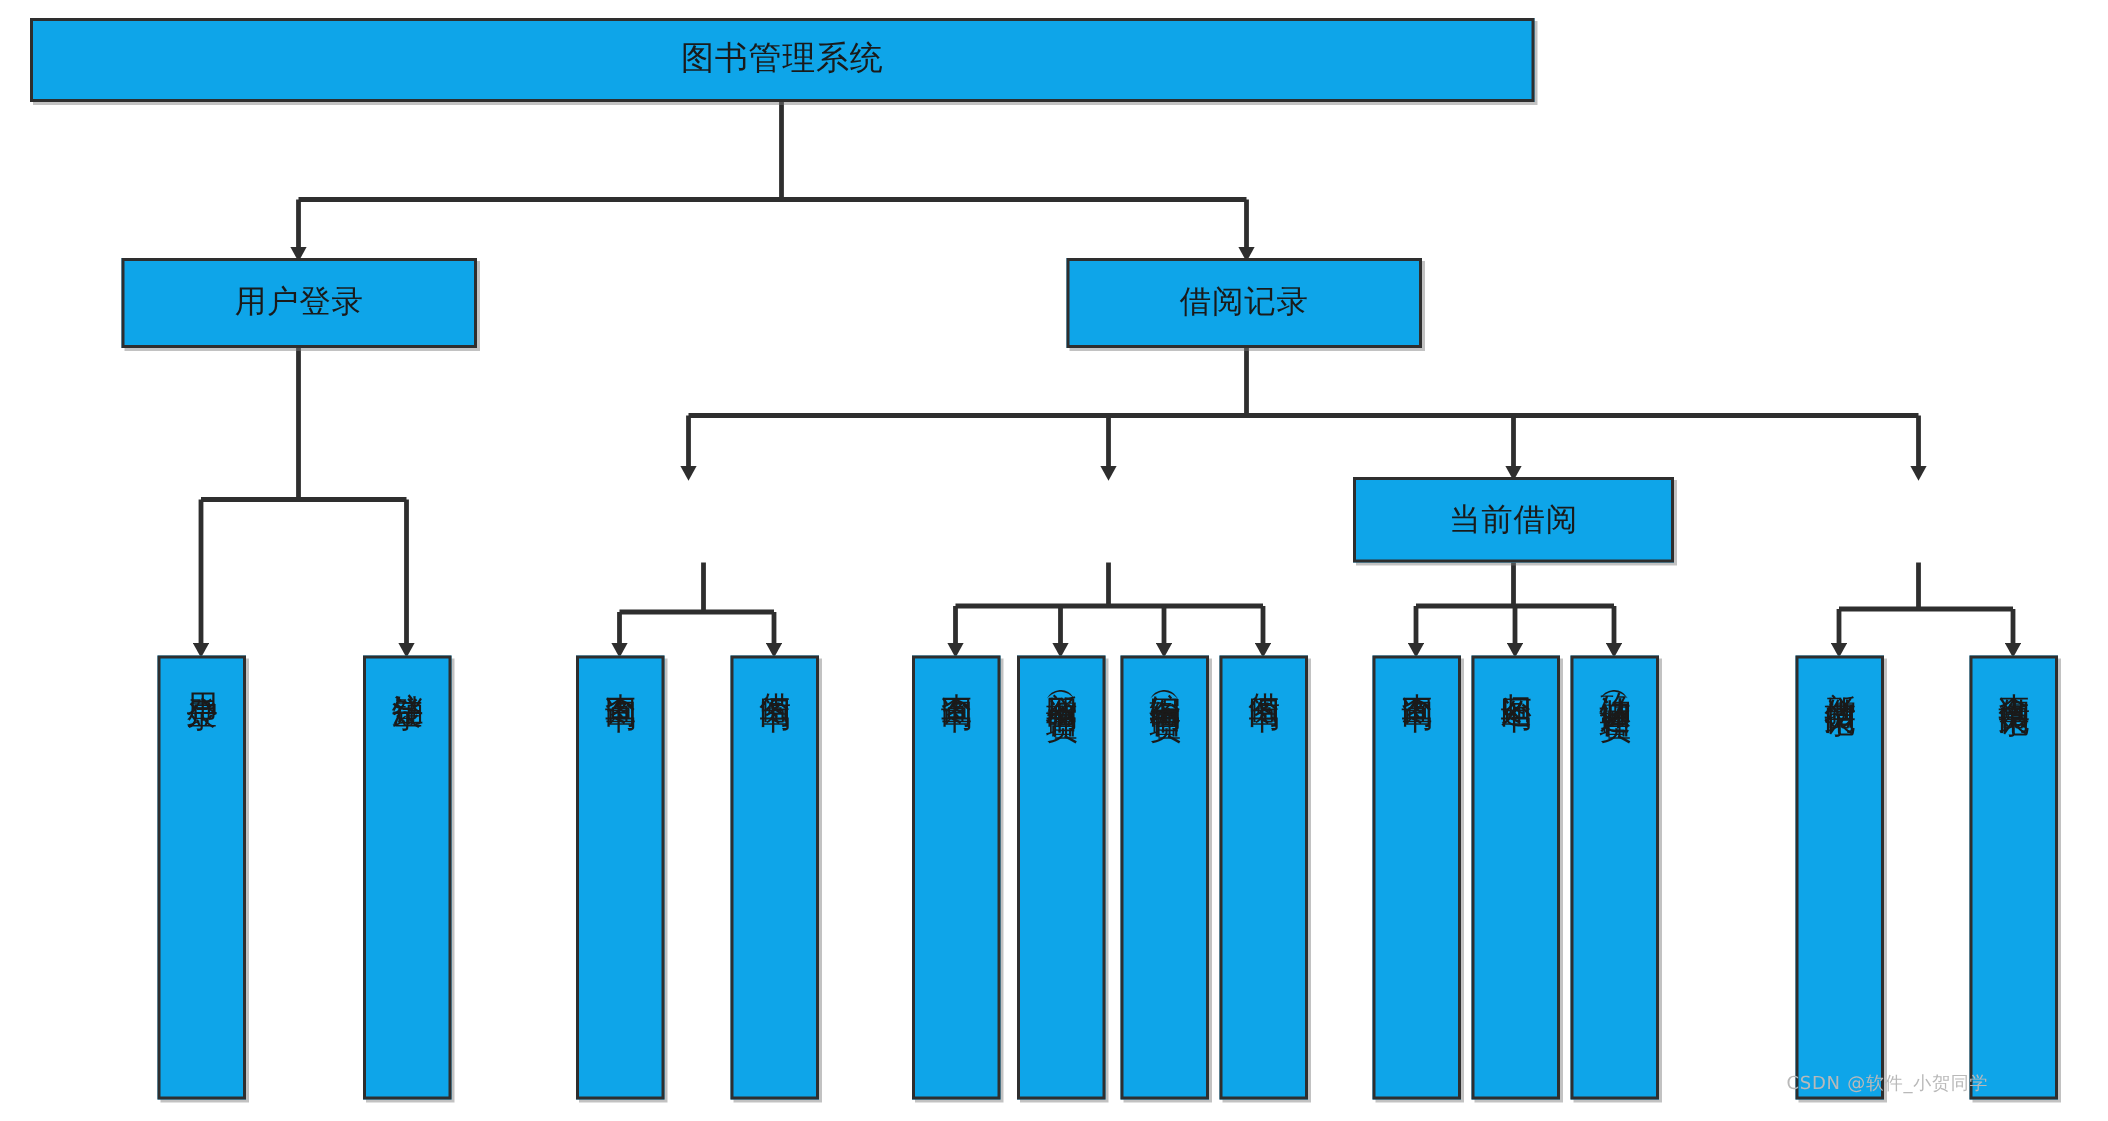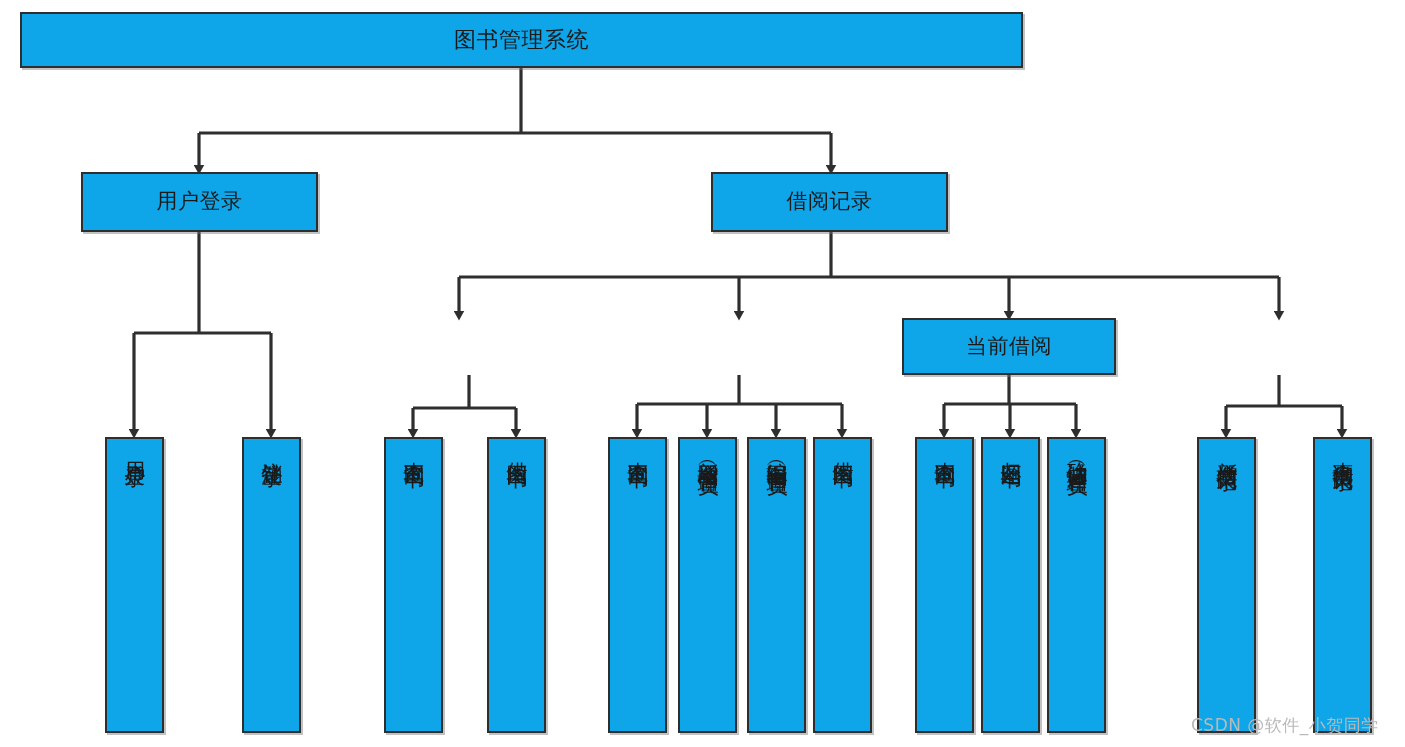--- a/index.html
+++ b/index.html
@@ -56,21 +56,21 @@
     writing-mode: vertical-rl;
     text-orientation: upright;
     font-size: 21px;
     line-height: 1.18;
     letter-spacing: 2px;
     white-space: nowrap;
   }
   .node.root .label { font-size: 22px; }
   .watermark {
     position: absolute;
-    font-size: 17px;
+    font-size: 12px;
     color: #b9b9b9;
     white-space: nowrap;
     letter-spacing: 0.5px;
   }
 </style>
 </head>
 <body>
 
 <div id="canvas">
 

